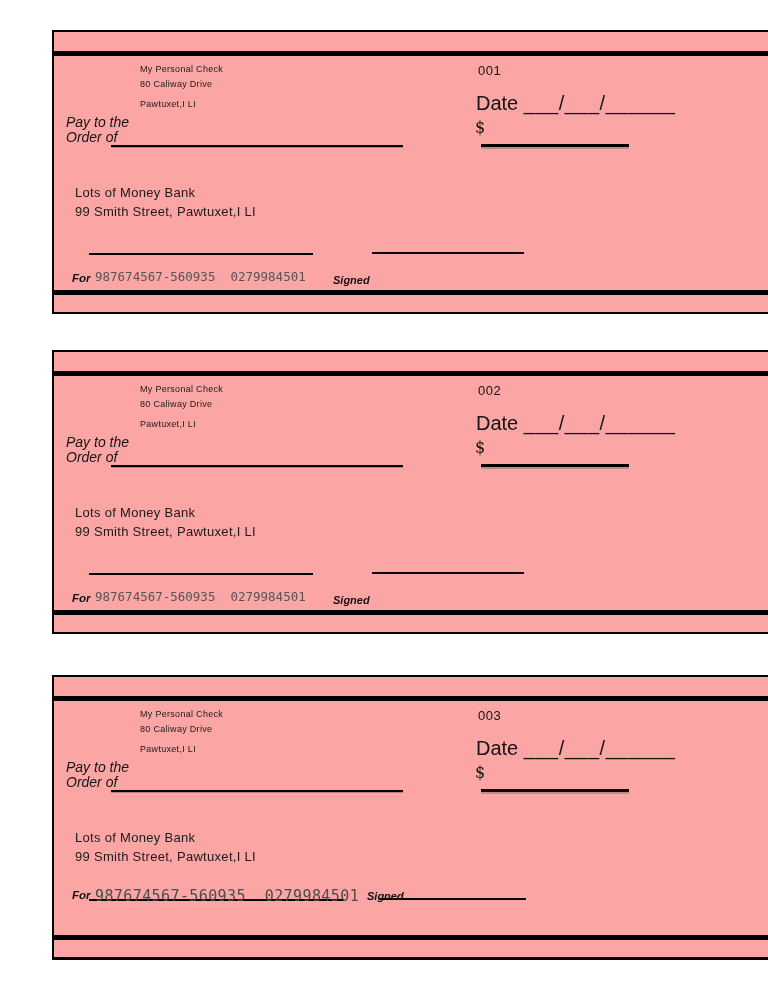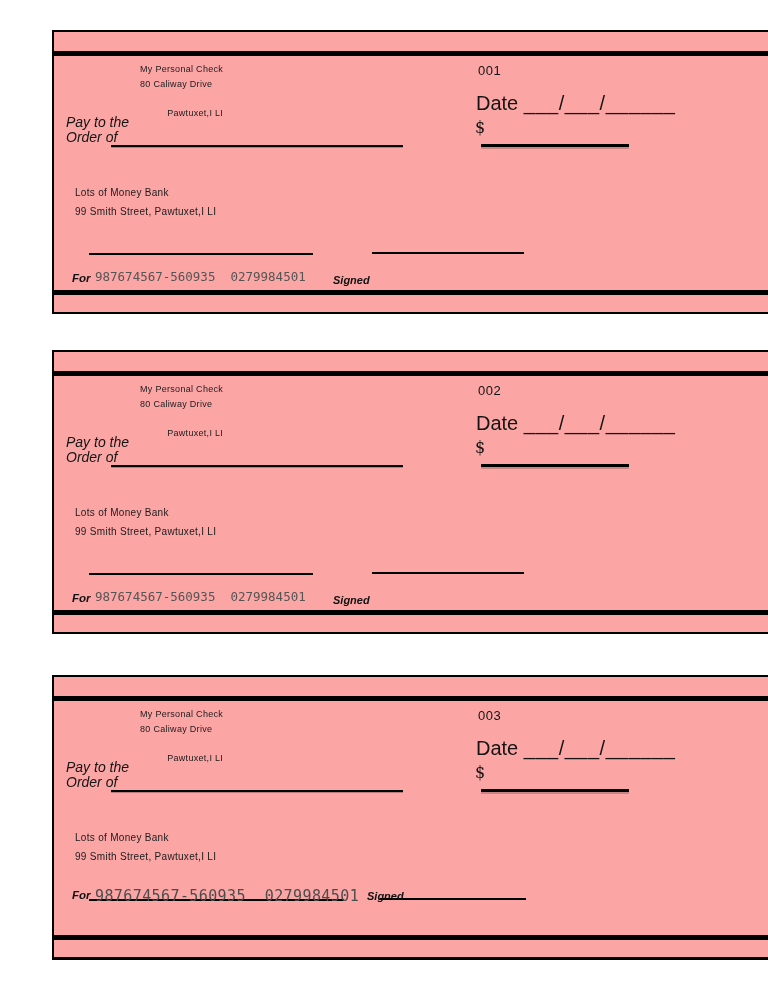--- a/index.html
+++ b/index.html
@@ -44,21 +44,21 @@
 
   .payer-block {
     position: absolute;
     left: 86px;
     top: 6px;
     font-size: 9px;
     line-height: 15px;
     color: #1b1b1b;
     letter-spacing: 0.3px;
   }
-  .payer-addr2 { margin-top: 14px; text-align: right; }
+  .payer-addr2 { margin-top: 5px; }
 
   .check-number {
     position: absolute;
     left: 424px;
     top: 7px;
     font-size: 13px;
     letter-spacing: 0.5px;
     color: #141414;
   }
 
@@ -106,21 +106,21 @@
     width: 148px;
     height: 3px;
     background: #000;
     box-shadow: 0 2px 0 rgba(0,0,0,0.2);
   }
 
   .bank-block {
     position: absolute;
     left: 21px;
     top: 128px;
-    font-size: 10px;
+    font-size: 13px;
     line-height: 18.5px;
     color: #1b1b1b;
     letter-spacing: 0.3px;
   }
 
   .line-a {
     position: absolute;
     left: 35px;
     top: 197px;
     width: 224px;

